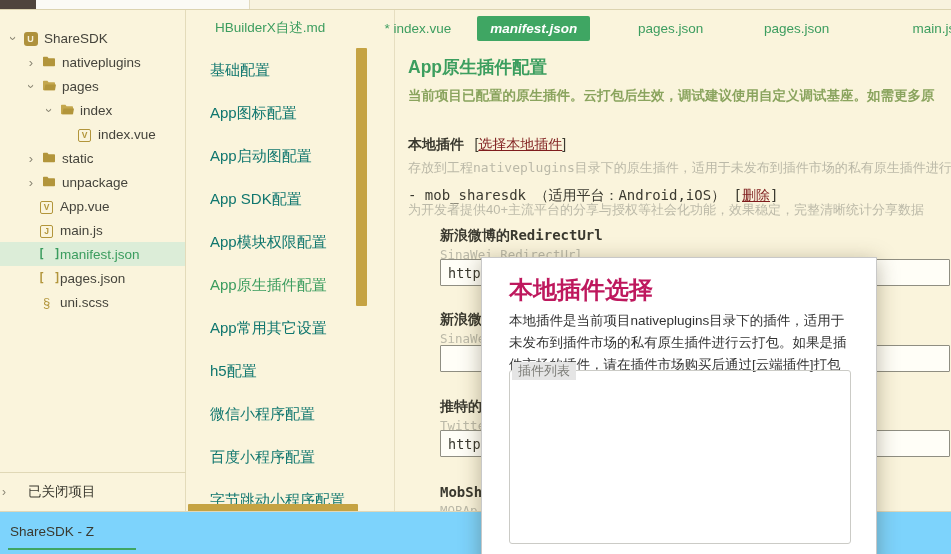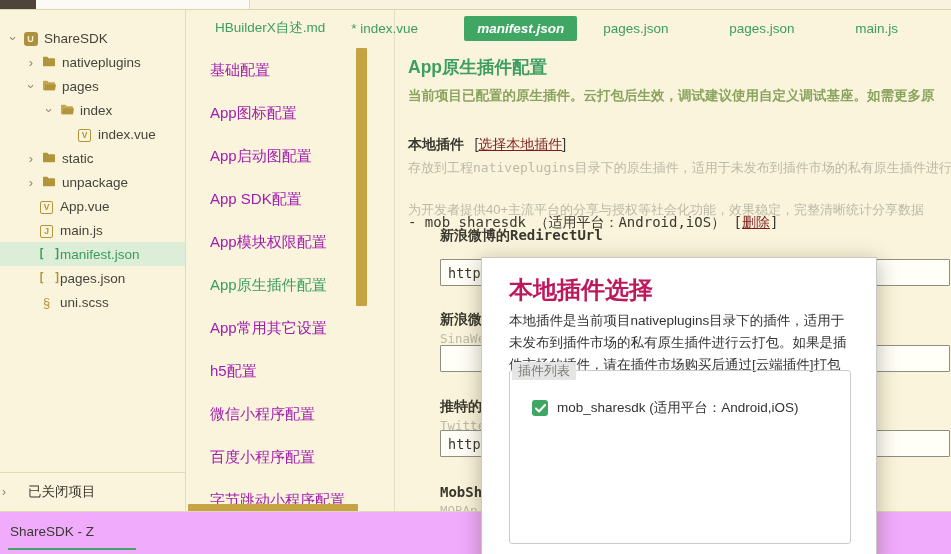--- a/index.html
+++ b/index.html
@@ -27,48 +27,48 @@
   .brkicon { font-family:"DejaVu Sans Mono", monospace; font-size:11.5px; font-weight:bold; letter-spacing:1px; }
   .tlabel { padding-left:2px; }
   .closed-projects { position:absolute; left:0; top:462px; width:186px; border-top:1px solid #E0D8B6; padding:8px 0 0 0; }
   .cp-row { display:flex; align-items:center; height:22px; font-size:13.5px; color:#3A392F; }
   .cp-chev { width:14px; color:#8A8674; font-size:12px; text-align:left; padding-left:2px; }
   .cp-label { padding-left:14px; }
 
   
   .config-nav { position:absolute; left:186px; top:10px; width:209px; height:501px; background:#FAF4DC; border-right:1px solid #E6DEC0; overflow:hidden; }
   .cn-list { padding-top:38px; }
-  .cn-item { height:43px; line-height:43px; padding-left:24px; font-size:15px; color:#a21caf; white-space:nowrap; cursor:pointer; }
+  .cn-item { height:43px; line-height:43px; padding-left:24px; font-size:15px; color:#0f766e; white-space:nowrap; cursor:pointer; }
   .cn-item.selected { color:#3A9C5E; }
   .vscroll { position:absolute; right:27px; top:38px; width:11px; height:258px; background:#C5A343; border-radius:1px; }
   .hscroll { position:absolute; left:2px; top:494px; width:170px; height:10px; background:#C5A343; border-radius:1px; }
 
   
   .tabbar { position:absolute; left:188px; top:10px; width:763px; height:36px; display:flex; align-items:center; padding-left:14px; }
-  .tab { flex:0 0 126px; text-align:left; font-size:13.5px; color:#3C9D5F; white-space:nowrap; cursor:pointer; }
+  .tab { flex:0 0 126px; text-align:right; font-size:13.5px; color:#3C9D5F; white-space:nowrap; cursor:pointer; }
   .tab .tab-inner { display:inline-block; padding:5px 13px; border-radius:2px; }
   .tab.active .tab-inner { background:#3FA663; color:#FFFFFF; font-style:italic; font-weight:bold; }
 
   
   .main-area { position:absolute; left:396px; top:10px; width:555px; height:501px; overflow:hidden; }
   .abs { position:absolute; white-space:nowrap; }
   .page-title { font-size:17.5px; font-weight:bold; color:#3C9E5F; }
   .page-subtitle { font-size:13.5px; color:#8AA45E; }
   .sec-label { font-size:14px; font-weight:bold; color:#3A392F; }
   .bracket { color:#3A392F; font-size:14px; }
   .blue-link { color:#7f1d1d; text-decoration:underline; cursor:pointer; }
   .gray-desc { font-size:13px; color:#BBB9A8; }
   .mono { font-family:"DejaVu Sans Mono", monospace; }
-  .entry-line { font-size:14px; color:#3A392F;margin-top:27px; }
+  .entry-line { font-size:14px; color:#3A392F; }
   .f-label { font-size:14px; font-weight:600; color:#3A392F; }
   .f-key { font-size:12.5px; color:#BBB9A8; }
   .f-input { position:absolute; height:27px; border:1px solid #8F8E82; background:#FFFEF7; font-family:"DejaVu Sans Mono", monospace; font-size:13.5px; color:#3A392F; padding:0 7px; border-radius:1px; outline:none; }
 
   
-  .status-strip { position:absolute; left:0; top:511px; width:951px; height:43px; background:#f0abfc; border-top:1px solid #DFD7B8; z-index:3; }
+  .status-strip { position:absolute; left:0; top:511px; width:951px; height:43px; background:#7dd3fc; border-top:1px solid #DFD7B8; z-index:3; }
   .status-proj { position:absolute; left:10px; top:12px; font-size:13.5px; color:#3A392F; }
   .status-underline { position:absolute; left:8px; top:36px; width:128px; height:2px; background:#3FA663; }
 
   
   .modal { position:absolute; left:481px; top:257px; width:396px; height:312px; background:#FFFFFF; border:1px solid #C8C8C8; box-shadow:0 4px 20px rgba(60,50,20,0.35); z-index:10; }
   .modal-title { position:absolute; left:27px; top:16px; font-size:24px; font-weight:600; color:#be185d; }
   .modal-desc { position:absolute; left:27px; top:52px; width:342px; font-size:13.5px; line-height:22px; color:#333333; }
   .plugin-fieldset { position:absolute; left:27px; top:112px; width:342px; height:174px; border:1px solid #CBCBC6; border-radius:3px; }
   .plugin-legend { position:absolute; left:2px; top:-9px; background:#e5e5e5; padding:0 6px; font-size:13px; color:#7D7D78; }
   .cb-row { position:absolute; left:22px; top:28px; display:flex; align-items:center; cursor:pointer; }
@@ -223,20 +223,21 @@
     </div>
     <div class="abs gray-desc mono" style="left:12px; top:149px;">存放到工程nativeplugins目录下的原生插件，适用于未发布到插件市场的私有原生插件进行</div>
 
     <div class="abs entry-line mono" style="left:12px; top:177px;">
       <span>- mob_sharesdk （适用平台：Android,iOS）</span>
       <span class="bracket">[</span><span class="blue-link">删除</span><span class="bracket">]</span>
     </div>
     <div class="abs gray-desc" style="left:12px; top:191px;">为开发者提供40+主流平台的分享与授权等社会化功能，效果稳定，完整清晰统计分享数据</div>
 
     <div class="abs f-label mono" style="left:44px; top:217px;">新浪微博的RedirectUrl</div>
+    <div class="abs f-key mono" style="left:44px; top:237px;">SinaWei_RedirectUrl</div>
     <input class="f-input" style="left: 44px; top: 249px; width: 510px;" value="http">
 
     <div class="abs f-label mono" style="left:44px; top:301px;">新浪微</div>
     <div class="abs f-key mono" style="left:44px; top:321px;">SinaWe</div>
     <input class="f-input" style="left: 44px; top: 335px; width: 510px;" value="">
 
     <div class="abs f-label mono" style="left:44px; top:388px;">推特的</div>
     <div class="abs f-key mono" style="left:44px; top:408px;">Twitte</div>
     <input class="f-input" style="left: 44px; top: 420px; width: 510px;" value="http">
 
@@ -247,24 +248,16 @@
   <div class="status-strip">
     <div class="status-proj">ShareSDK - Z</div>
     <div class="status-underline"></div>
   </div>
 
   <div class="modal">
     <div class="modal-title">本地插件选择</div>
     <div class="modal-desc">本地插件是当前项目nativeplugins目录下的插件，适用于未发布到插件市场的私有原生插件进行云打包。如果是插件市场的插件，请在插件市场购买后通过[云端插件]打包</div>
     <div class="plugin-fieldset">
       <div class="plugin-legend">插件列表</div>
-      <div class="cb-row">
-        <span class="checkbox">
-          <svg width="11" height="9" viewBox="0 0 11 9">
-              <polyline points="1,4.5 4,7.5 10,1" fill="none" stroke="#FFFFFF" stroke-width="2" stroke-linecap="round" stroke-linejoin="round"></polyline>
-            </svg>
-        </span>
-        <span class="cb-label">mob_sharesdk (适用平台：Android,iOS)</span>
-      </div>
     </div>
   </div>
 
 </div>
 
 </body></html>

